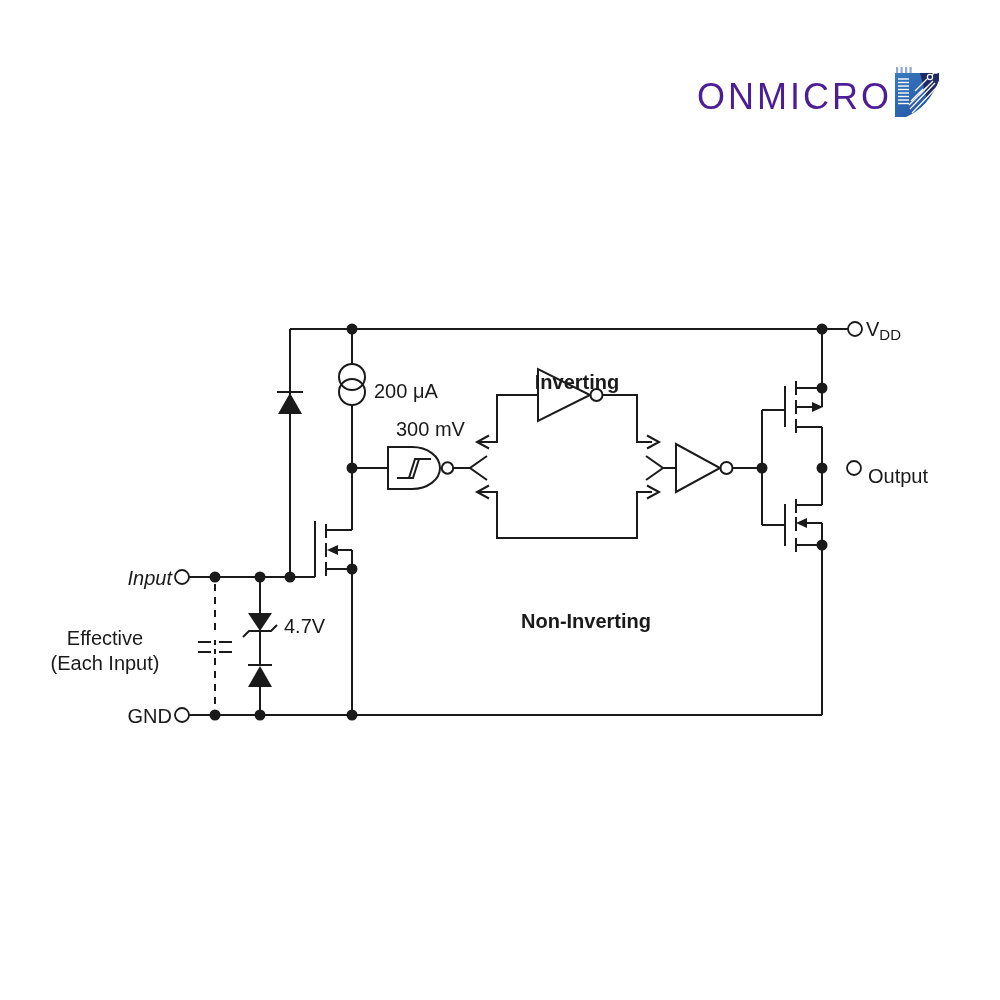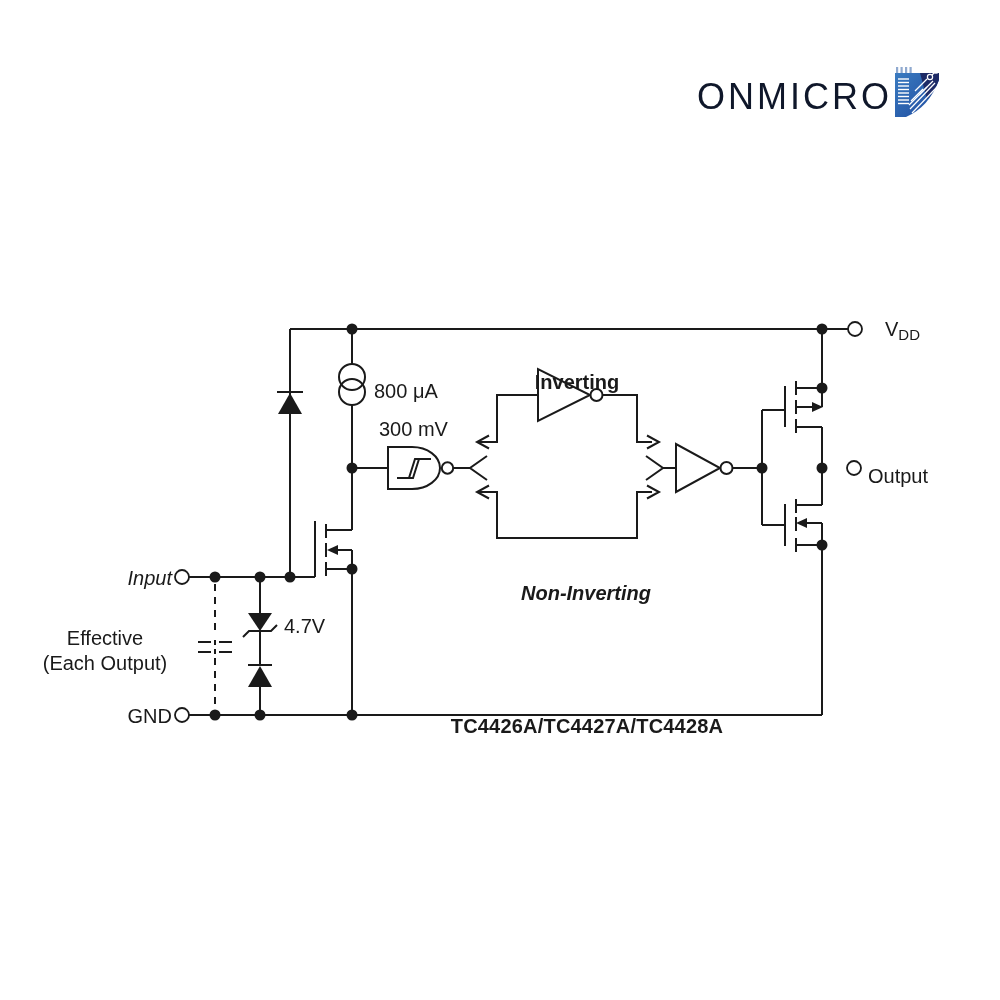--- a/index.html
+++ b/index.html
@@ -6,34 +6,34 @@
   #stage{
     position:relative;width:1000px;height:1000px;background:#ffffff;
     font-family:"Liberation Sans",sans-serif;color:#1a1a1a;overflow:hidden;
   }
   #schematic{position:absolute;left:0;top:0;}
   .lbl{position:absolute;font-size:20px;line-height:24px;white-space:nowrap;color:#1a1a1a;}
   .lbl.bold{font-weight:bold;margin-top:30px;}
   .center{text-align:center;white-space:normal;}
   #input-label{left:100px;top:566px;width:72px;text-align:right;font-style:italic;}
   #gnd-label{left:100px;top:704px;width:72px;text-align:right;}
-  #vdd-label{left:885px;top:317px;}
+  #vdd-label{left:866px;top:317px;}
   #vdd-label .sub{font-size:15px;vertical-align:-4px;}
   #output-label{left:868px;top:456px;margin-top:8px;}
   #bias-label{left:374px;top:379px;}
-  #hyst-label{left:379px;top:417px;}
+  #hyst-label{left:396px;top:417px;}
   #zener-label{left:284px;top:614px;}
   #inverting-label{left:493px;top:340px;width:168px;text-align:center;}
-  #noninverting-label{left:502px;top:551px;width:168px;text-align:center;font-style:italic;}
+  #noninverting-label{left:502px;top:579px;width:168px;text-align:center;}
   #partnum-label{left:437px;top:684px;width:300px;text-align:center;letter-spacing:.2px;}
   #cap-note{left:22px;top:626px;width:166px;text-align:center;font-size:20px;line-height:25px;}
   #logo{position:absolute;left:693px;top:63px;width:255px;height:60px;}
   #logo-text{
     position:absolute;left:4px;top:13px;font-size:36px;letter-spacing:3px;
-    color:#0f172a;font-weight:500;
+    color:#4c1d95;font-weight:500;
   }
   #logo-chip{position:absolute;left:200px;top:0px;}
 </style>
 </head>
 <body>
 
 <div id="stage">
 
   <svg id="schematic" width="1000" height="1000" viewBox="0 0 1000 1000" fill="none" stroke="#1a1a1a" stroke-width="2">
 
@@ -180,31 +180,30 @@
       <circle cx="855" cy="329" r="7"></circle>
       <circle cx="854" cy="468" r="7"></circle>
     </g>
   </svg>
 
   <div class="lbl" id="input-label">Input</div>
   <div class="lbl" id="gnd-label">GND</div>
   <div class="lbl" id="vdd-label"><span>V</span><span class="sub">DD</span></div>
   <div class="lbl" id="output-label">Output</div>
 
-  <div class="lbl" id="bias-label">800 μA</div>
+  <div class="lbl" id="bias-label">200 μA</div>
   <div class="lbl" id="hyst-label">300 mV</div>
   <div class="lbl" id="zener-label">4.7V</div>
 
   <div class="lbl bold" id="inverting-label">Inverting</div>
   <div class="lbl bold" id="noninverting-label">Non-Inverting</div>
-  <div class="lbl bold" id="partnum-label">TC4426A/TC4427A/TC4428A</div>
 
   <div class="lbl center" id="cap-note">
     <div>Effective</div>
-    <div>(Each Output)</div>
+    <div>(Each Input)</div>
   </div>
 
   <div id="logo">
     <span id="logo-text">ONMICRO</span>
     <svg id="logo-chip" width="52" height="60" viewBox="0 0 52 60">
       <defs>
         <linearGradient id="chipblue" x1="0" y1="0" x2="1" y2="1">
           <stop offset="0" stop-color="#3a7bc0"></stop>
           <stop offset="1" stop-color="#1e4a9e"></stop>
         </linearGradient>

